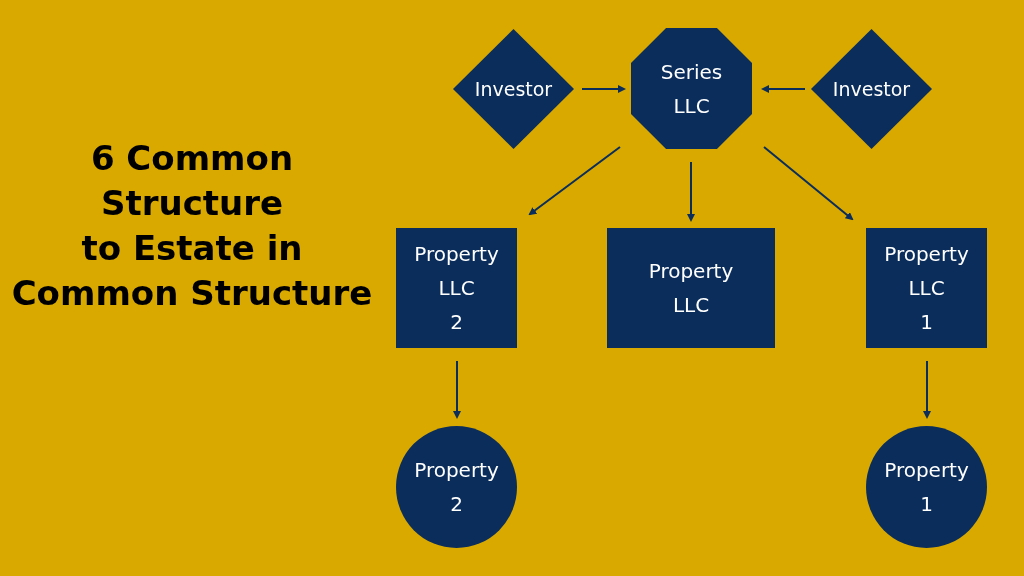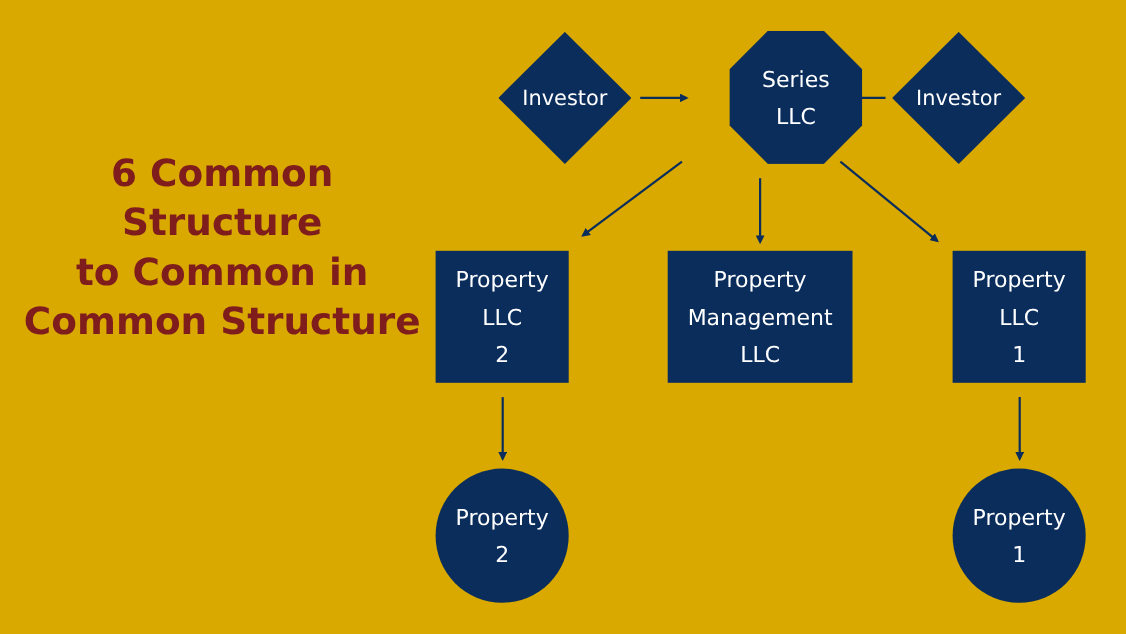--- a/index.html
+++ b/index.html
@@ -1,37 +1,37 @@
 <!DOCTYPE html>
 <html><head>
 <meta charset="utf-8">
 <style>
   html,body{margin:0;padding:0;}
   body{width:1024px;height:576px;overflow:hidden;background:#d9a900;position:relative;font-family:"Liberation Sans",sans-serif;}
   #canvas{position:absolute;left:0;top:0;width:1024px;height:576px;background:#d9a900;}
-  .title{position:absolute;left:12px;top:136px;width:380px;text-align:center;color:#7f1d1d;font-family:"DejaVu Sans",sans-serif;font-weight:bold;font-size:34px;line-height:45px;}
+  .title{position:absolute;left:2px;top:136px;width:380px;text-align:center;color:#000000;font-family:"DejaVu Sans",sans-serif;font-weight:bold;font-size:34px;line-height:45px;}
   .title div{white-space:nowrap;}
   svg.lines{position:absolute;left:0;top:0;}
   .node{position:absolute;display:flex;flex-direction:column;align-items:center;justify-content:center;color:#ffffff;font-family:"DejaVu Sans",sans-serif;font-size:20px;line-height:34px;text-align:center;background:#0a2d5c;}
   .node span{display:block;white-space:nowrap;}
   .diamond{width:121px;height:120px;background:transparent;}
   .diamond::before{content:"";position:absolute;left:0;top:0;width:100%;height:100%;background:#0a2d5c;clip-path:polygon(50% 0,100% 50%,50% 100%,0 50%);z-index:0;}
   .diamond span{position:relative;z-index:1;font-size:19px;}
-  .octagon{clip-path:polygon(29% 0,71% 0,100% 29%,100% 71%,71% 100%,29% 100%,0 71%,0 29%);margin-left:32px;}
+  .octagon{clip-path:polygon(29% 0,71% 0,100% 29%,100% 71%,71% 100%,29% 100%,0 71%,0 29%);}
   .circle{border-radius:50%;}
 </style>
 </head>
 <body>
 
 <div id="canvas">
 
   <div class="title">
     <div>6 Common</div>
     <div>Structure</div>
-    <div>to Common in</div>
+    <div>to Estate in</div>
     <div>Common Structure</div>
   </div>
 
   <svg class="lines" width="1024" height="576">
     <defs>
       <marker id="ah" markerWidth="8" markerHeight="8" refX="6" refY="4" orient="auto" markerUnits="userSpaceOnUse">
         <path d="M0,0 L8,4 L0,8 z" fill="#0a2d5c"></path>
       </marker>
     </defs>
     <g stroke="#0a2d5c" stroke-width="2" fill="none">
@@ -59,21 +59,20 @@
   </div>
 
   <div class="node" style="left:396px;top:228px;width:121px;height:120px;">
     <span>Property</span>
     <span>LLC</span>
     <span>2</span>
   </div>
 
   <div class="node" style="left:607px;top:228px;width:168px;height:120px;">
     <span>Property</span>
-    <span>Management</span>
     <span>LLC</span>
   </div>
 
   <div class="node" style="left:866px;top:228px;width:121px;height:120px;">
     <span>Property</span>
     <span>LLC</span>
     <span>1</span>
   </div>
 
   <div class="node circle" style="left:396px;top:426px;width:121px;height:122px;">

